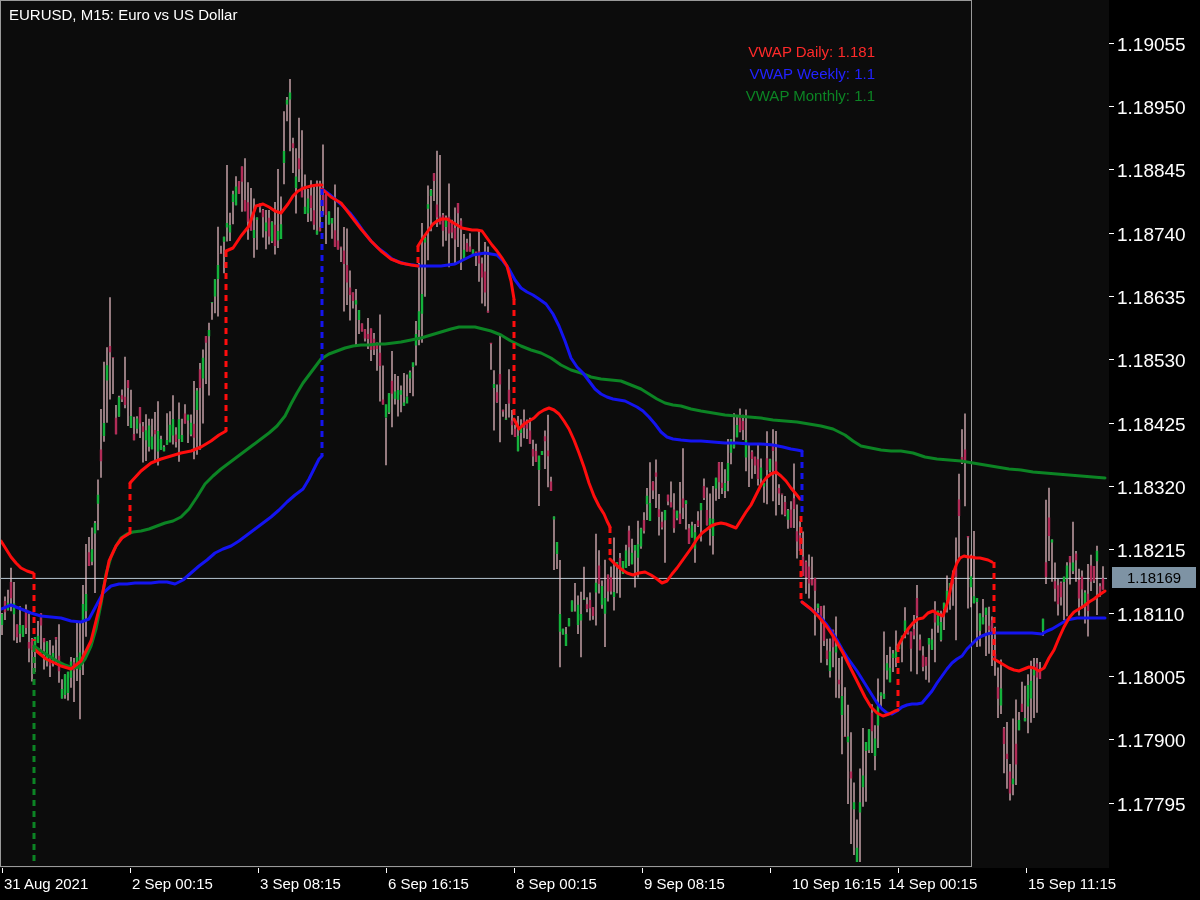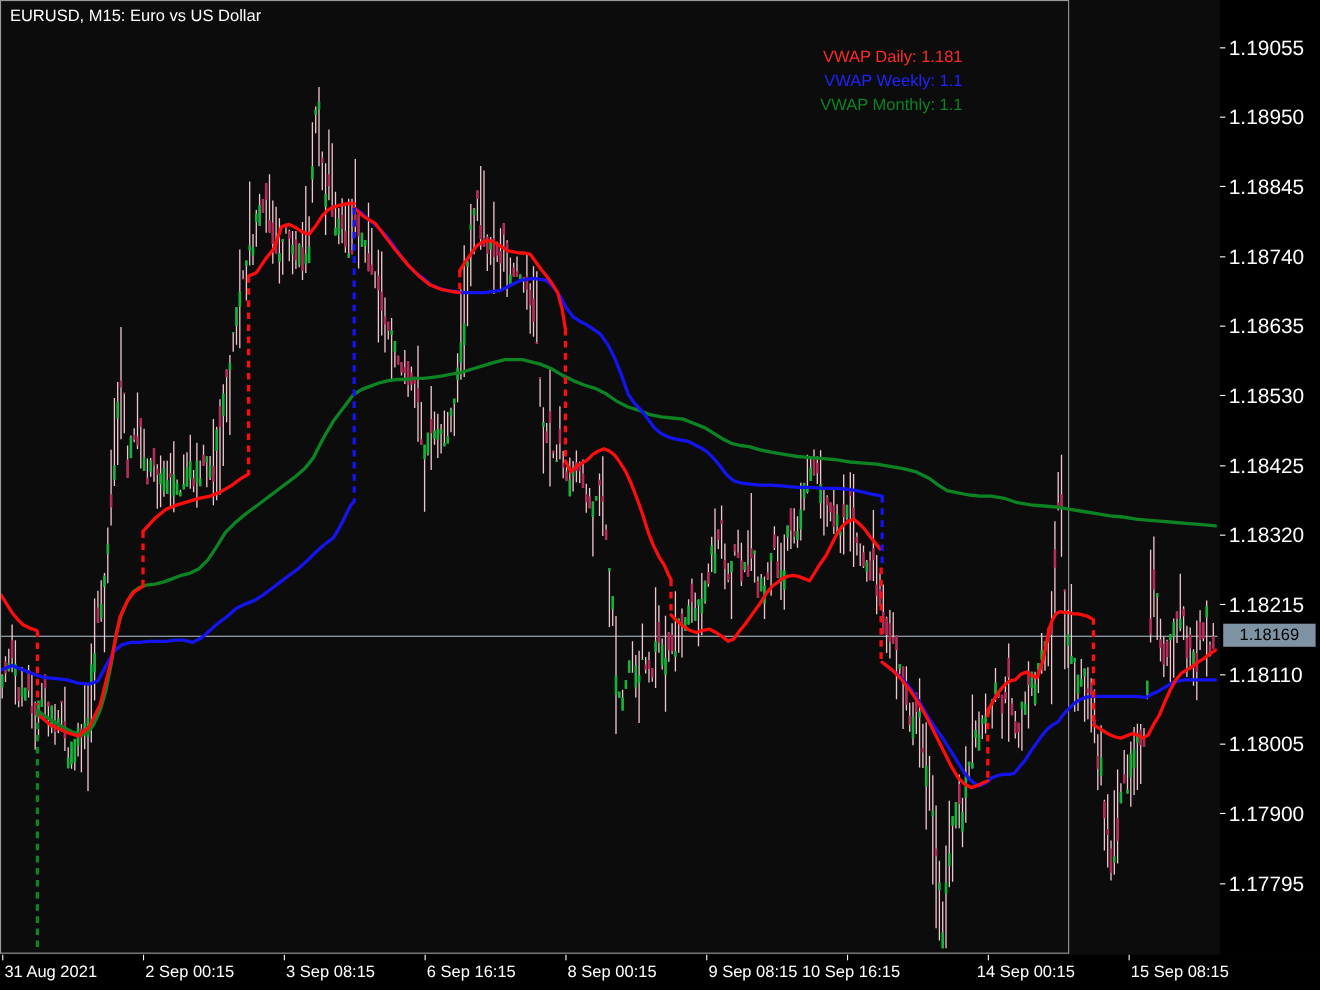--- a/index.html
+++ b/index.html
@@ -103,19 +103,19 @@
       <div class="xtick" style="left: 132px;">2 Sep 00:15</div>
       <div class="xtick-mark" style="left: 258px;"></div>
       <div class="xtick" style="left: 260px;">3 Sep 08:15</div>
       <div class="xtick-mark" style="left: 386px;"></div>
       <div class="xtick" style="left: 388px;">6 Sep 16:15</div>
       <div class="xtick-mark" style="left: 514px;"></div>
       <div class="xtick" style="left: 516px;">8 Sep 00:15</div>
       <div class="xtick-mark" style="left: 642px;"></div>
       <div class="xtick" style="left: 644px;">9 Sep 08:15</div>
       <div class="xtick-mark" style="left: 770px;"></div>
-      <div class="xtick" style="left: 729px;">10 Sep 16:15</div>
+      <div class="xtick" style="left: 792px;">10 Sep 16:15</div>
       <div class="xtick-mark" style="left: 898px;"></div>
       <div class="xtick" style="left: 868px; margin-left: 20px;">14 Sep 00:15</div>
       <div class="xtick-mark" style="left: 1026px;"></div>
-      <div class="xtick" style="left: 1028px;">15 Sep 08:15</div>
+      <div class="xtick" style="left: 1028px;">15 Sep 11:15</div>
     </div>
 </div>
 
 </body></html>

